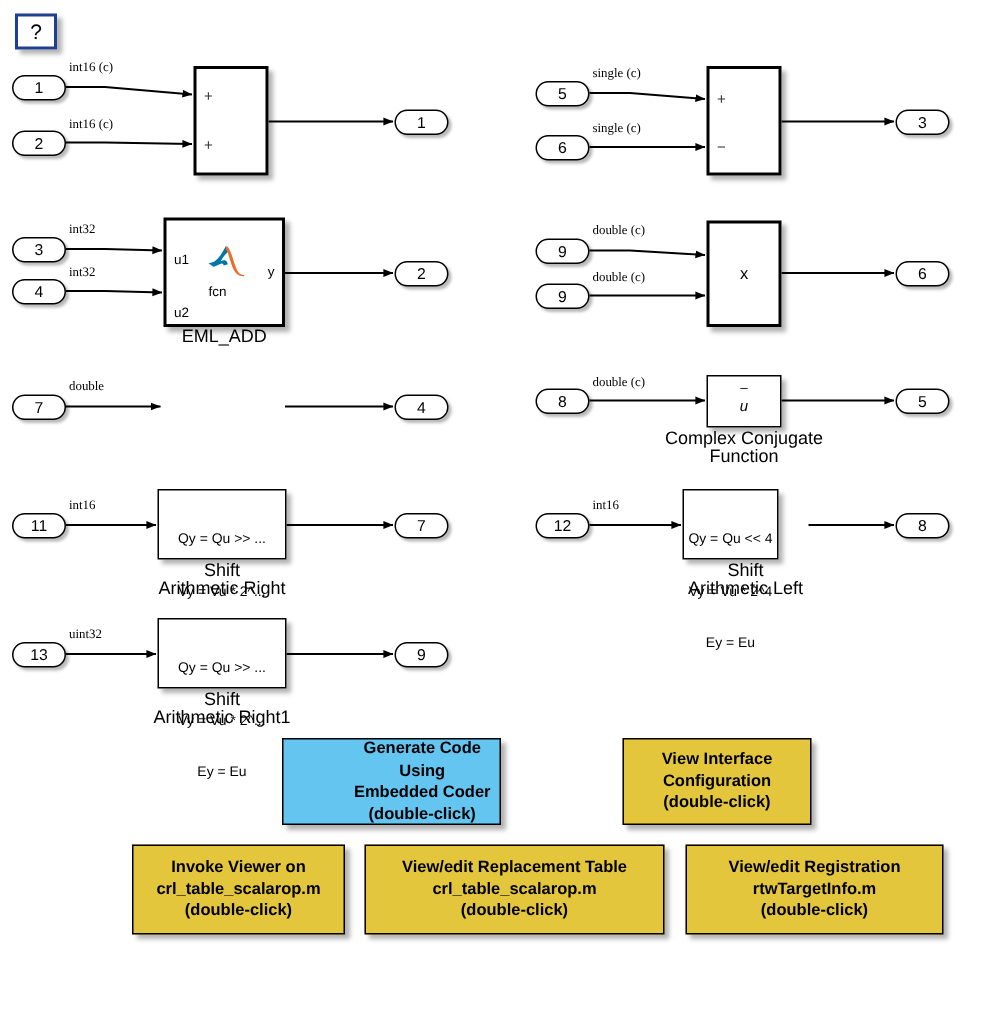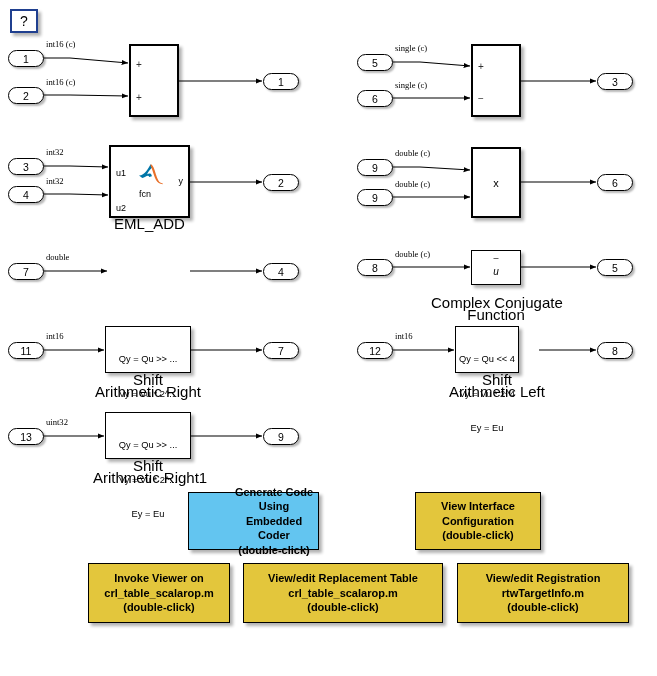--- a/index.html
+++ b/index.html
@@ -83,21 +83,21 @@
   
   .sig-label {
     position: absolute;
     font-size: 8.6px;
     color: #000;
     white-space: nowrap;
     font-family: Liberation Serif, serif;
   }
   .blk-label {
     position: absolute;
-    font-size: 15px;
+    font-size: 12px;
     text-align: center;
     white-space: pre;
     line-height: 12px;
     color: #000;
   }
   .port-pin {
     position: absolute;
     font-size: 9px;
     color: #000;
   }
@@ -273,21 +273,21 @@
 
   <div class="port inport abs" style="left:357px; top:259px;">
     <span>8</span>
   </div>
   <div class="sig-label" style="left:395px; top:249px;">double (c)</div>
 
   <div class="blk" style="left:471px; top:250px; width:50px; height:35px;">
     <div style="position:absolute; left:0; right:0; top:4px; text-align:center; font-size:9px; line-height:7px;">–</div>
     <div style="position:absolute; left:0; right:0; top:15px; text-align:center; font-size:10px; font-style:italic;">u</div>
   </div>
-  <div class="blk-label" style="left:431px; top:286px; width:130px;margin-top:11px;">Complex Conjugate
+  <div class="blk-label" style="left:431px; top:286px; width:130px;">Complex Conjugate
 Function</div>
 
   <div class="port outport abs" style="left:597px; top:259px;">
     <span>5</span>
   </div>
 
   <div class="port inport abs" style="left:8px; top:342px;">
     <span>11</span>
   </div>
   <div class="sig-label" style="left:46px; top:331px;">int16</div>
@@ -337,21 +337,21 @@
       <div>Ey = Eu</div>
     </div>
   </div>
   <div class="blk-label" style="left:93px; top:460px; width:110px;">Shift
 Arithmetic Right1</div>
 
   <div class="port outport abs" style="left:263px; top:428px;">
     <span>9</span>
   </div>
 
-  <div class="annot" style="left:188px; top:492px; width:131px; height:58px; background:#63c5f0;padding-left:41px;">
+  <div class="annot" style="left:188px; top:492px; width:146px; height:58px; background:#63c5f0;padding-left:41px;">
     <span>Generate Code Using
 Embedded Coder
 (double-click)</span>
   </div>
 
   <div class="annot" style="left:415px; top:492px; width:126px; height:58px; background:#e3c63c;">
     <span>View Interface
 Configuration
 (double-click)</span>
   </div>

